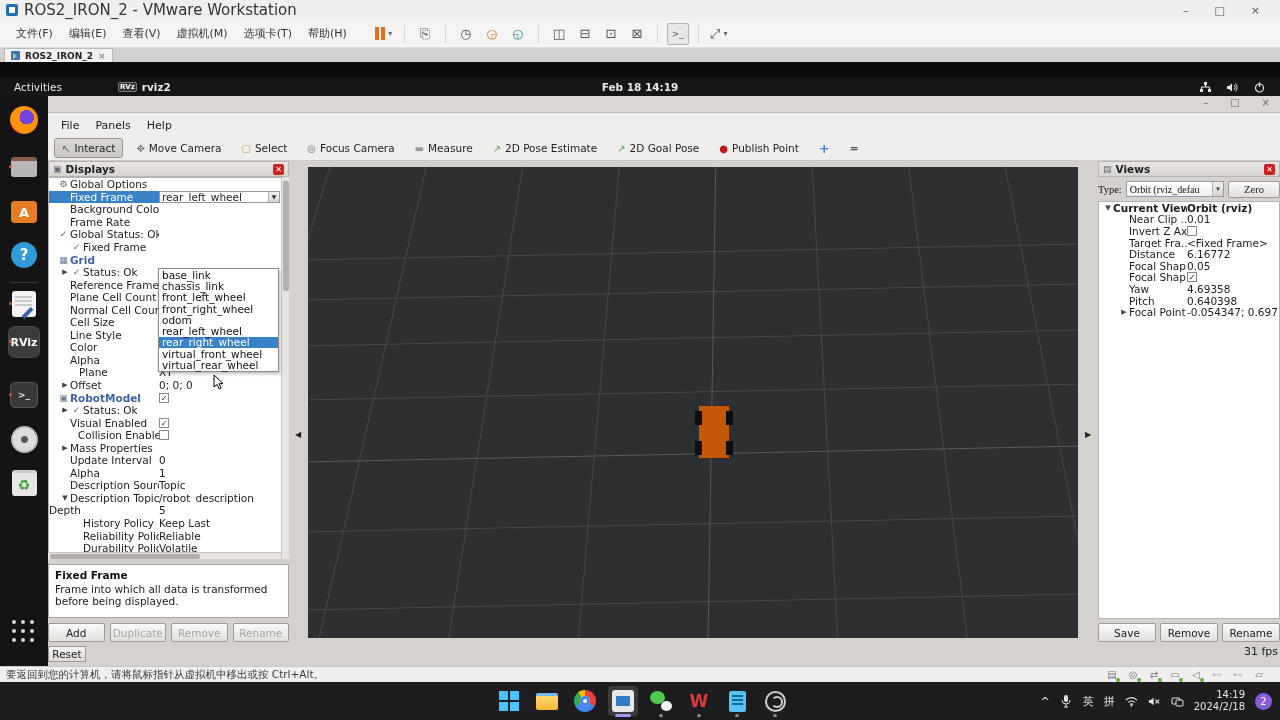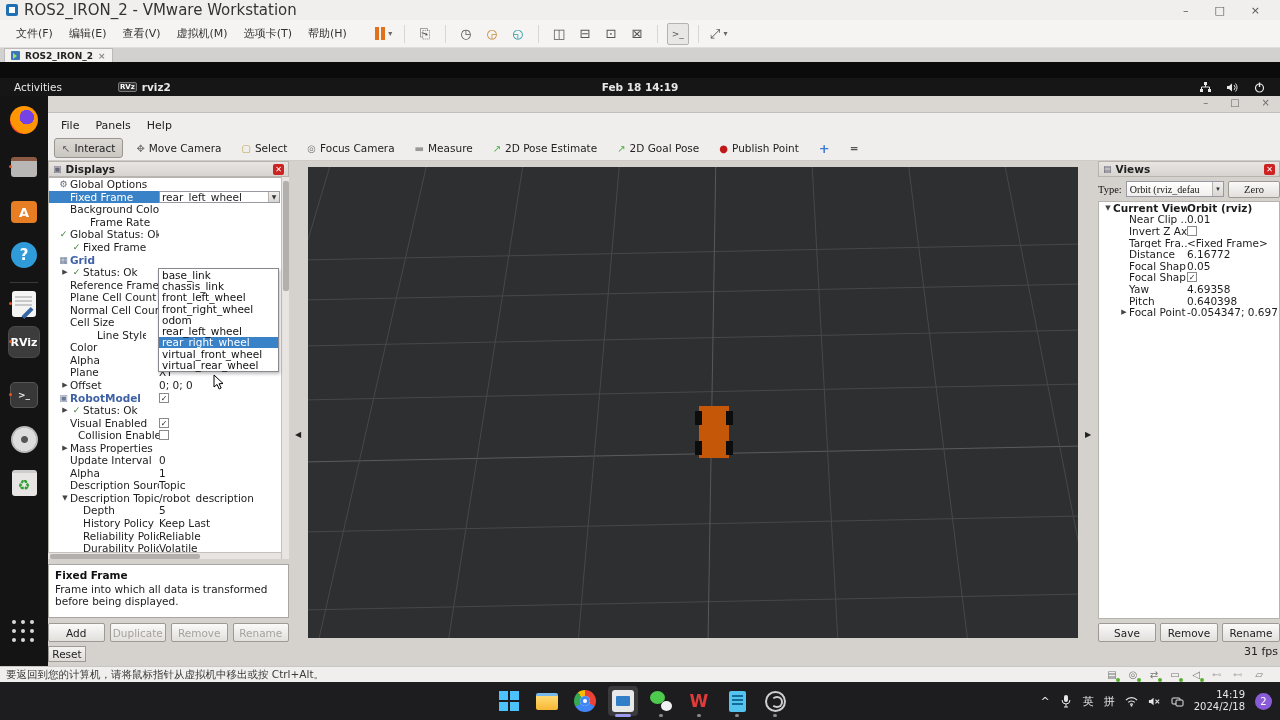--- a/index.html
+++ b/index.html
@@ -397,21 +397,21 @@
             </div>
             <div class="prow" style="height: 12.55px;">
               <div class="plab" style="right: 129px;">
                 <div class="plab-in" style="padding-left: 21px;">
                   <span class="ptext">Background Color</span>
                 </div>
               </div>
               <div class="pval" style="left: 110px;"></div>
             </div>
             <div class="prow" style="height: 12.55px;">
-              <div class="plab" style="right: 129px; padding-left: 20px;">
+              <div class="plab" style="right: 129px;">
                 <div class="plab-in" style="padding-left: 21px;">
                   <span class="ptext">Frame Rate</span>
                 </div>
               </div>
               <div class="pval" style="left: 110px;"></div>
             </div>
             <div class="prow" style="height: 12.55px;">
               <div class="plab" style="right: 129px;">
                 <div class="plab-in" style="padding-left: 8px;">
                   <span class="picon" style="color: rgb(60, 128, 50);">✓</span>
@@ -478,21 +478,21 @@
               <div class="plab" style="right: 129px;">
                 <div class="plab-in" style="padding-left: 21px;">
                   <span class="ptext">Cell Size</span>
                 </div>
               </div>
               <div class="pval" style="left: 110px;">
                 <span style="white-space: nowrap;">1</span>
               </div>
             </div>
             <div class="prow" style="height: 12.55px;">
-              <div class="plab" style="right: 142px; margin-left: 27px;">
+              <div class="plab" style="right: 142px;">
                 <div class="plab-in" style="padding-left: 21px;">
                   <span class="ptext">Line Style</span>
                 </div>
               </div>
               <div class="pval" style="left: 110px;">
                 <span style="white-space: nowrap;">Lines</span>
               </div>
             </div>
             <div class="prow" style="height: 12.55px;">
               <div class="plab" style="right: 129px;">
@@ -510,21 +510,21 @@
                 <div class="plab-in" style="padding-left: 21px;">
                   <span class="ptext">Alpha</span>
                 </div>
               </div>
               <div class="pval" style="left: 110px;">
                 <span style="white-space: nowrap;">0.5</span>
               </div>
             </div>
             <div class="prow" style="height: 12.55px;">
               <div class="plab" style="right: 129px;">
-                <div class="plab-in" style="padding-left: 21px; align-items: center;">
+                <div class="plab-in" style="padding-left: 30px; align-items: center;">
                   <span class="ptext">Plane</span>
                 </div>
               </div>
               <div class="pval" style="left: 110px;">
                 <span style="white-space: nowrap;">XY</span>
               </div>
             </div>
             <div class="prow" style="height: 12.55px;">
               <div class="plab" style="right: 129px;">
                 <div class="plab-in" style="padding-left: 11px;">
@@ -622,21 +622,21 @@
                   <span class="parrow">▼</span>
                   <span class="ptext">Description Topic</span>
                 </div>
               </div>
               <div class="pval" style="left: 110px;">
                 <span style="white-space: nowrap;">/robot_description</span>
               </div>
             </div>
             <div class="prow" style="height: 12.55px;">
               <div class="plab" style="right: 129px;">
-                <div class="plab-in" style="padding-left: 34px;">
+                <div class="plab-in" style="">
                   <span class="ptext">Depth</span>
                 </div>
               </div>
               <div class="pval" style="left: 110px;">
                 <span style="white-space: nowrap;">5</span>
               </div>
             </div>
             <div class="prow" style="height: 12.55px;">
               <div class="plab" style="right: 129px;">
                 <div class="plab-in" style="padding-left: 34px;">

